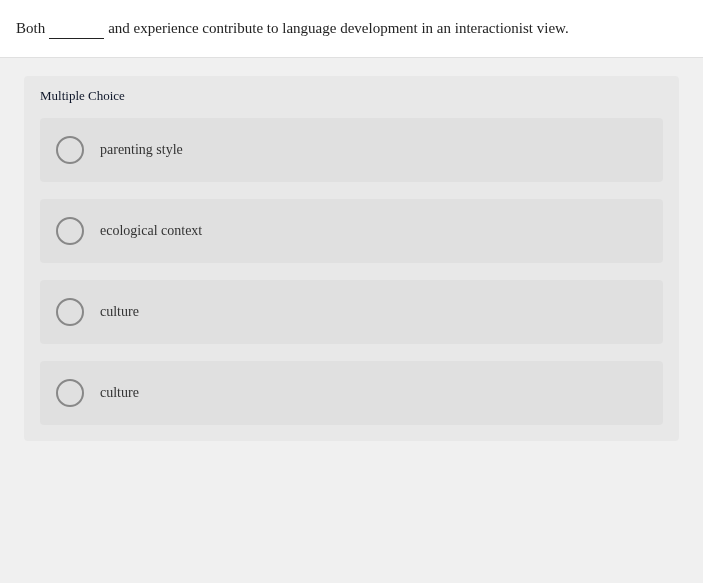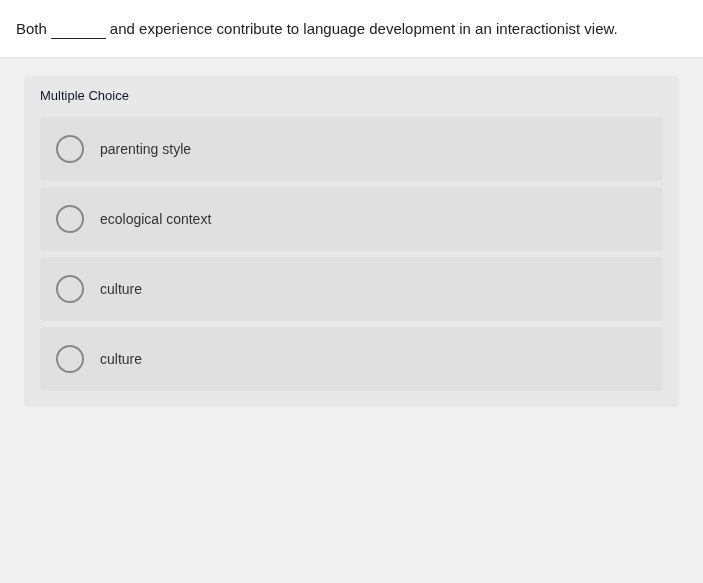--- a/index.html
+++ b/index.html
@@ -1,18 +1,19 @@
 <!DOCTYPE html>
 <html><head>
   <meta charset="utf-8">
   <style>
     * {
       margin: 0;
       padding: 0;
       box-sizing: border-box;
+      font-family: Liberation Serif, serif;
     }
 
     body {
       width: 703px;
       height: 583px;
       background-color: #f0f0f0;
       font-family: Arial, sans-serif;
       overflow: hidden;
     }
 
@@ -43,21 +44,21 @@
     .answer-type-label {
       font-size: 13px;
       color: #0f172a;
       margin-bottom: 14px;
       font-weight: normal;
     }
 
     .options-list {
       display: flex;
       flex-direction: column;
-      gap: 0px;
+      gap: 11px;
     }
 
     .option-item {
       background-color: #e0e0e0;
       border-radius: 4px;
       padding: 18px 16px;
       display: flex;
       align-items: center;
       gap: 16px;
       margin-bottom: 6px;

